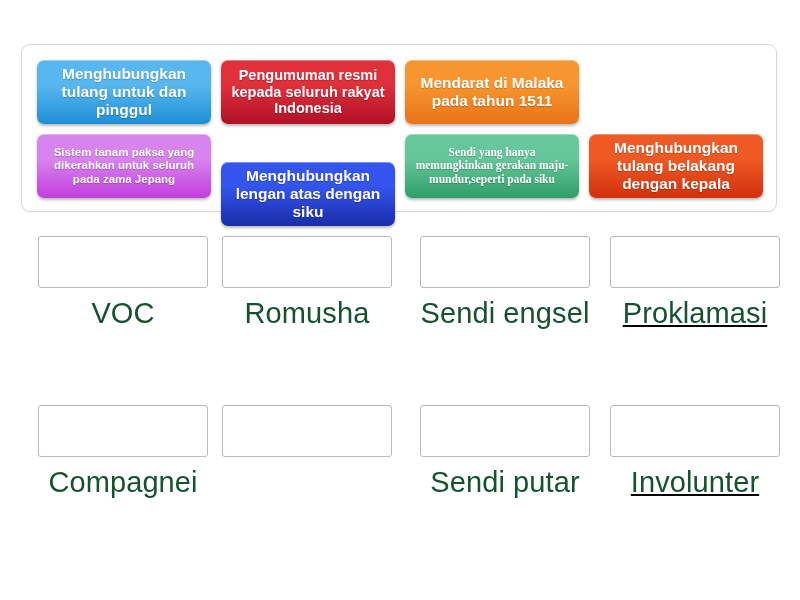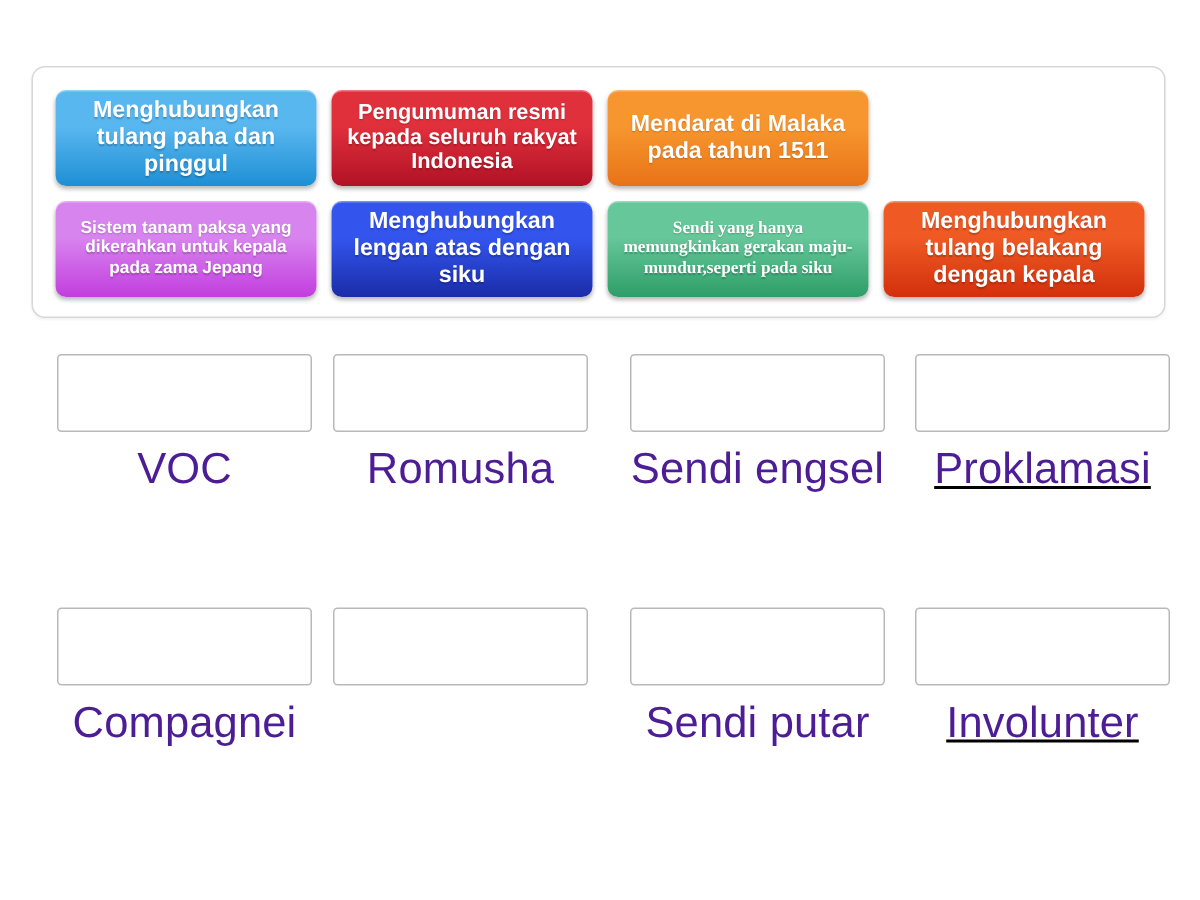--- a/index.html
+++ b/index.html
@@ -86,57 +86,57 @@
     border: 1px solid #b9b9b9;
     border-radius: 3px;
     background: #ffffff;
   }
   .drop-label {
     margin-top: 9px;
     width: 170px;
     text-align: center;
     font-size: 29px;
     line-height: 1.13;
-    color: #4c1d95;
+    color: #14532d;
     font-weight: normal;
     letter-spacing: 0.1px;
   }
 
   .s-left0 { left: 38px;  }
   .s-left1 { left: 222px; }
   .s-left2 { left: 420px; }
   .s-left3 { left: 610px; text-decoration: underline; }
   .s-top0  { top: 236px;  }
   .s-top1  { top: 405px;  }
 </style>
 </head>
 <body>
 
 <div id="activity">
 
   <div class="tile-tray">
 
     <div class="tile col0 row0 fs-lg" style="background: linear-gradient(rgb(89, 183, 239) 0%, rgb(89, 183, 239) 38%, rgb(30, 143, 213) 100%);">
-      <span>Menghubungkan tulang paha dan pinggul</span>
+      <span>Menghubungkan tulang untuk dan pinggul</span>
     </div>
 
     <div class="tile col1 row0 fs-md" style="background: linear-gradient(rgb(224, 48, 60) 0%, rgb(224, 48, 60) 38%, rgb(177, 17, 38) 100%);">
       <span>Pengumuman resmi kepada seluruh rakyat Indonesia</span>
     </div>
 
     <div class="tile col2 row0 fs-lg" style="background: linear-gradient(rgb(247, 150, 46) 0%, rgb(247, 150, 46) 38%, rgb(232, 115, 23) 100%);">
       <span>Mendarat di Malaka pada tahun 1511</span>
     </div>
 
 
     <div class="tile col0 row1 fs-sm" style="background: linear-gradient(rgb(216, 132, 239) 0%, rgb(216, 132, 239) 38%, rgb(194, 62, 222) 100%);">
-      <span>Sistem tanam paksa yang dikerahkan untuk kepala pada zama Jepang</span>
+      <span>Sistem tanam paksa yang dikerahkan untuk seluruh pada zama Jepang</span>
     </div>
 
-    <div class="tile col1 row1 fs-lg" style="background: linear-gradient(rgb(51, 85, 238) 0%, rgb(51, 85, 238) 38%, rgb(26, 44, 168) 100%);">
+    <div class="tile col1 row1 fs-lg" style="background: linear-gradient(rgb(51, 85, 238) 0%, rgb(51, 85, 238) 38%, rgb(26, 44, 168) 100%); margin-top: 28px;">
       <span>Menghubungkan lengan atas dengan siku</span>
     </div>
 
     <div class="tile col2 row1 fs-sm" style="background: linear-gradient(rgb(102, 199, 154) 0%, rgb(102, 199, 154) 38%, rgb(46, 158, 104) 100%); font-family: Liberation Serif, serif;">
       <span>Sendi yang hanya memungkinkan gerakan maju-mundur,seperti pada siku</span>
     </div>
 
     <div class="tile col3 row1 fs-lg" style="background: linear-gradient(rgb(239, 90, 36) 0%, rgb(239, 90, 36) 38%, rgb(210, 48, 12) 100%);">
       <span>Menghubungkan tulang belakang dengan kepala</span>
     </div>

